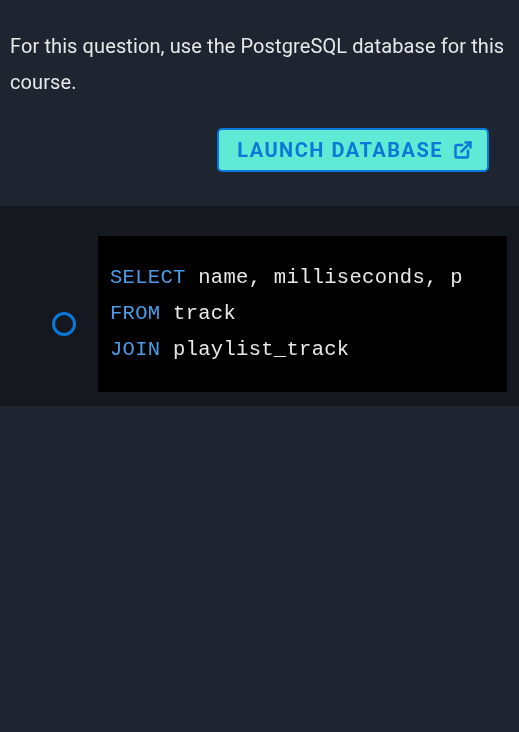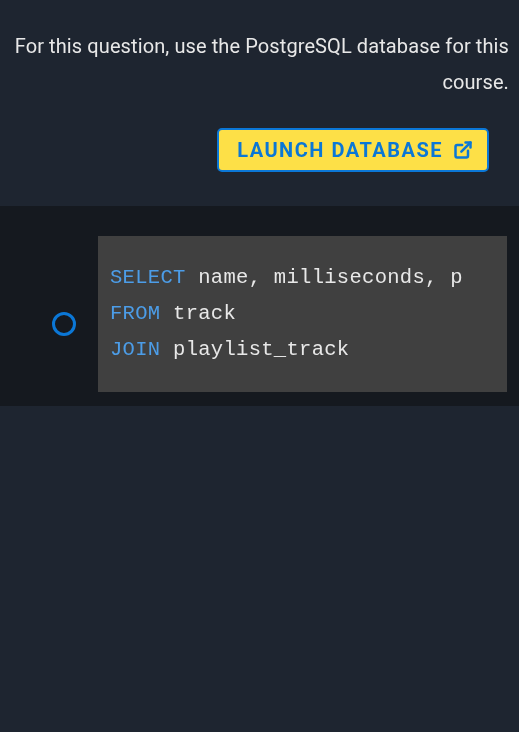--- a/index.html
+++ b/index.html
@@ -12,38 +12,37 @@
   .container {
     padding: 28px 10px 0 10px;
   }
   .para {
     font-size: 20px;
     line-height: 1.8;
     color: #e8e8e8;
     font-weight: 400;
     margin-bottom: 28px;
     letter-spacing: 0.1px;
-    text-align: right;
   }
   .question {
     font-size: 20px;
     line-height: 1.8;
     font-weight: 700;
     color: #ffffff;
     margin-bottom: 54px;
     letter-spacing: 0.1px;
   }
   .button-row {
     display: flex;
     justify-content: flex-end;
     padding-right: 20px;
     margin-bottom: 34px;
   }
   .launch-btn {
-    background: #fde047;
+    background: #5eead4;
     color: #0b77d6;
     border: 2px solid #0b77d6;
     border-radius: 5px;
     font-size: 20px;
     font-weight: 700;
     letter-spacing: 1.5px;
     padding: 8px 14px 8px 18px;
     display: inline-flex;
     align-items: center;
     gap: 10px;
@@ -73,21 +72,21 @@
   .radio {
     width: 24px;
     height: 24px;
     border: 3px solid #0b77d6;
     border-radius: 50%;
     background: transparent;
     cursor: pointer;
   }
   .code-block {
     flex: 1;
-    background: #404040;
+    background: #000000;
     padding: 24px 12px 24px 12px;
     font-family: "Courier New", Courier, monospace;
     font-size: 20.5px;
     line-height: 1.75;
     white-space: pre;
     overflow: hidden;
     margin-right: 22px;
     letter-spacing: 0.3px;
   }
   .kw { color: #4c9de8; }

